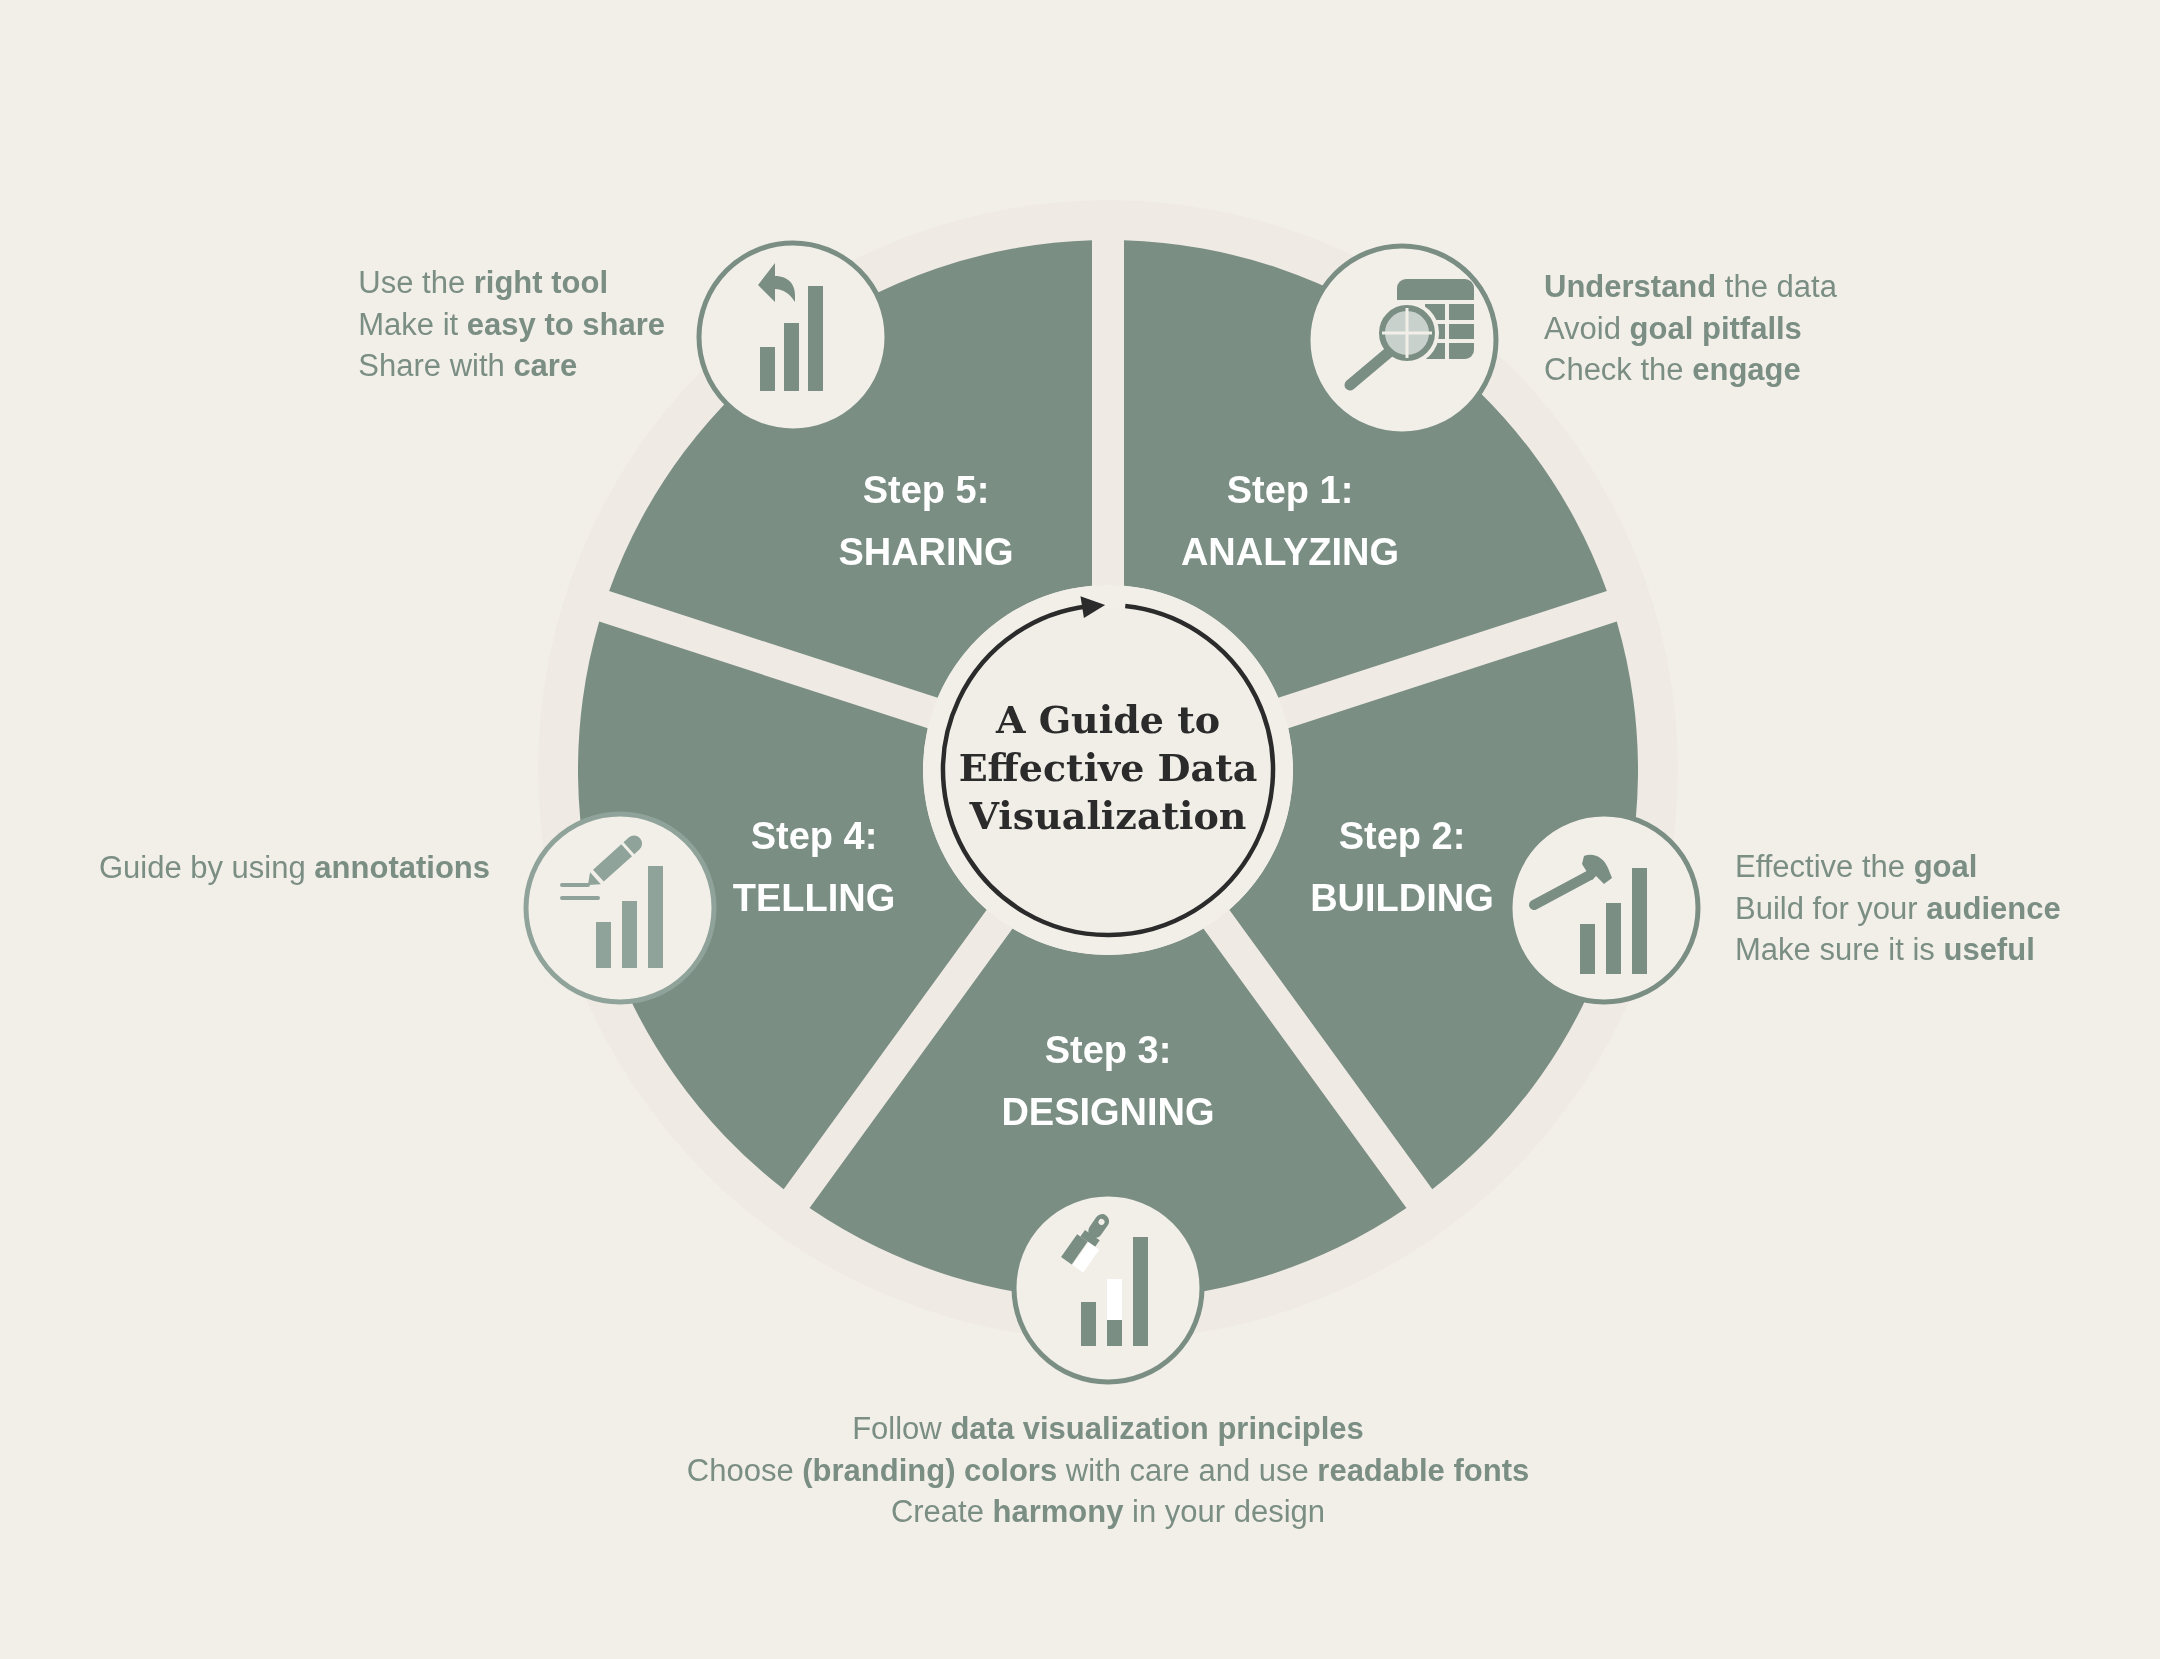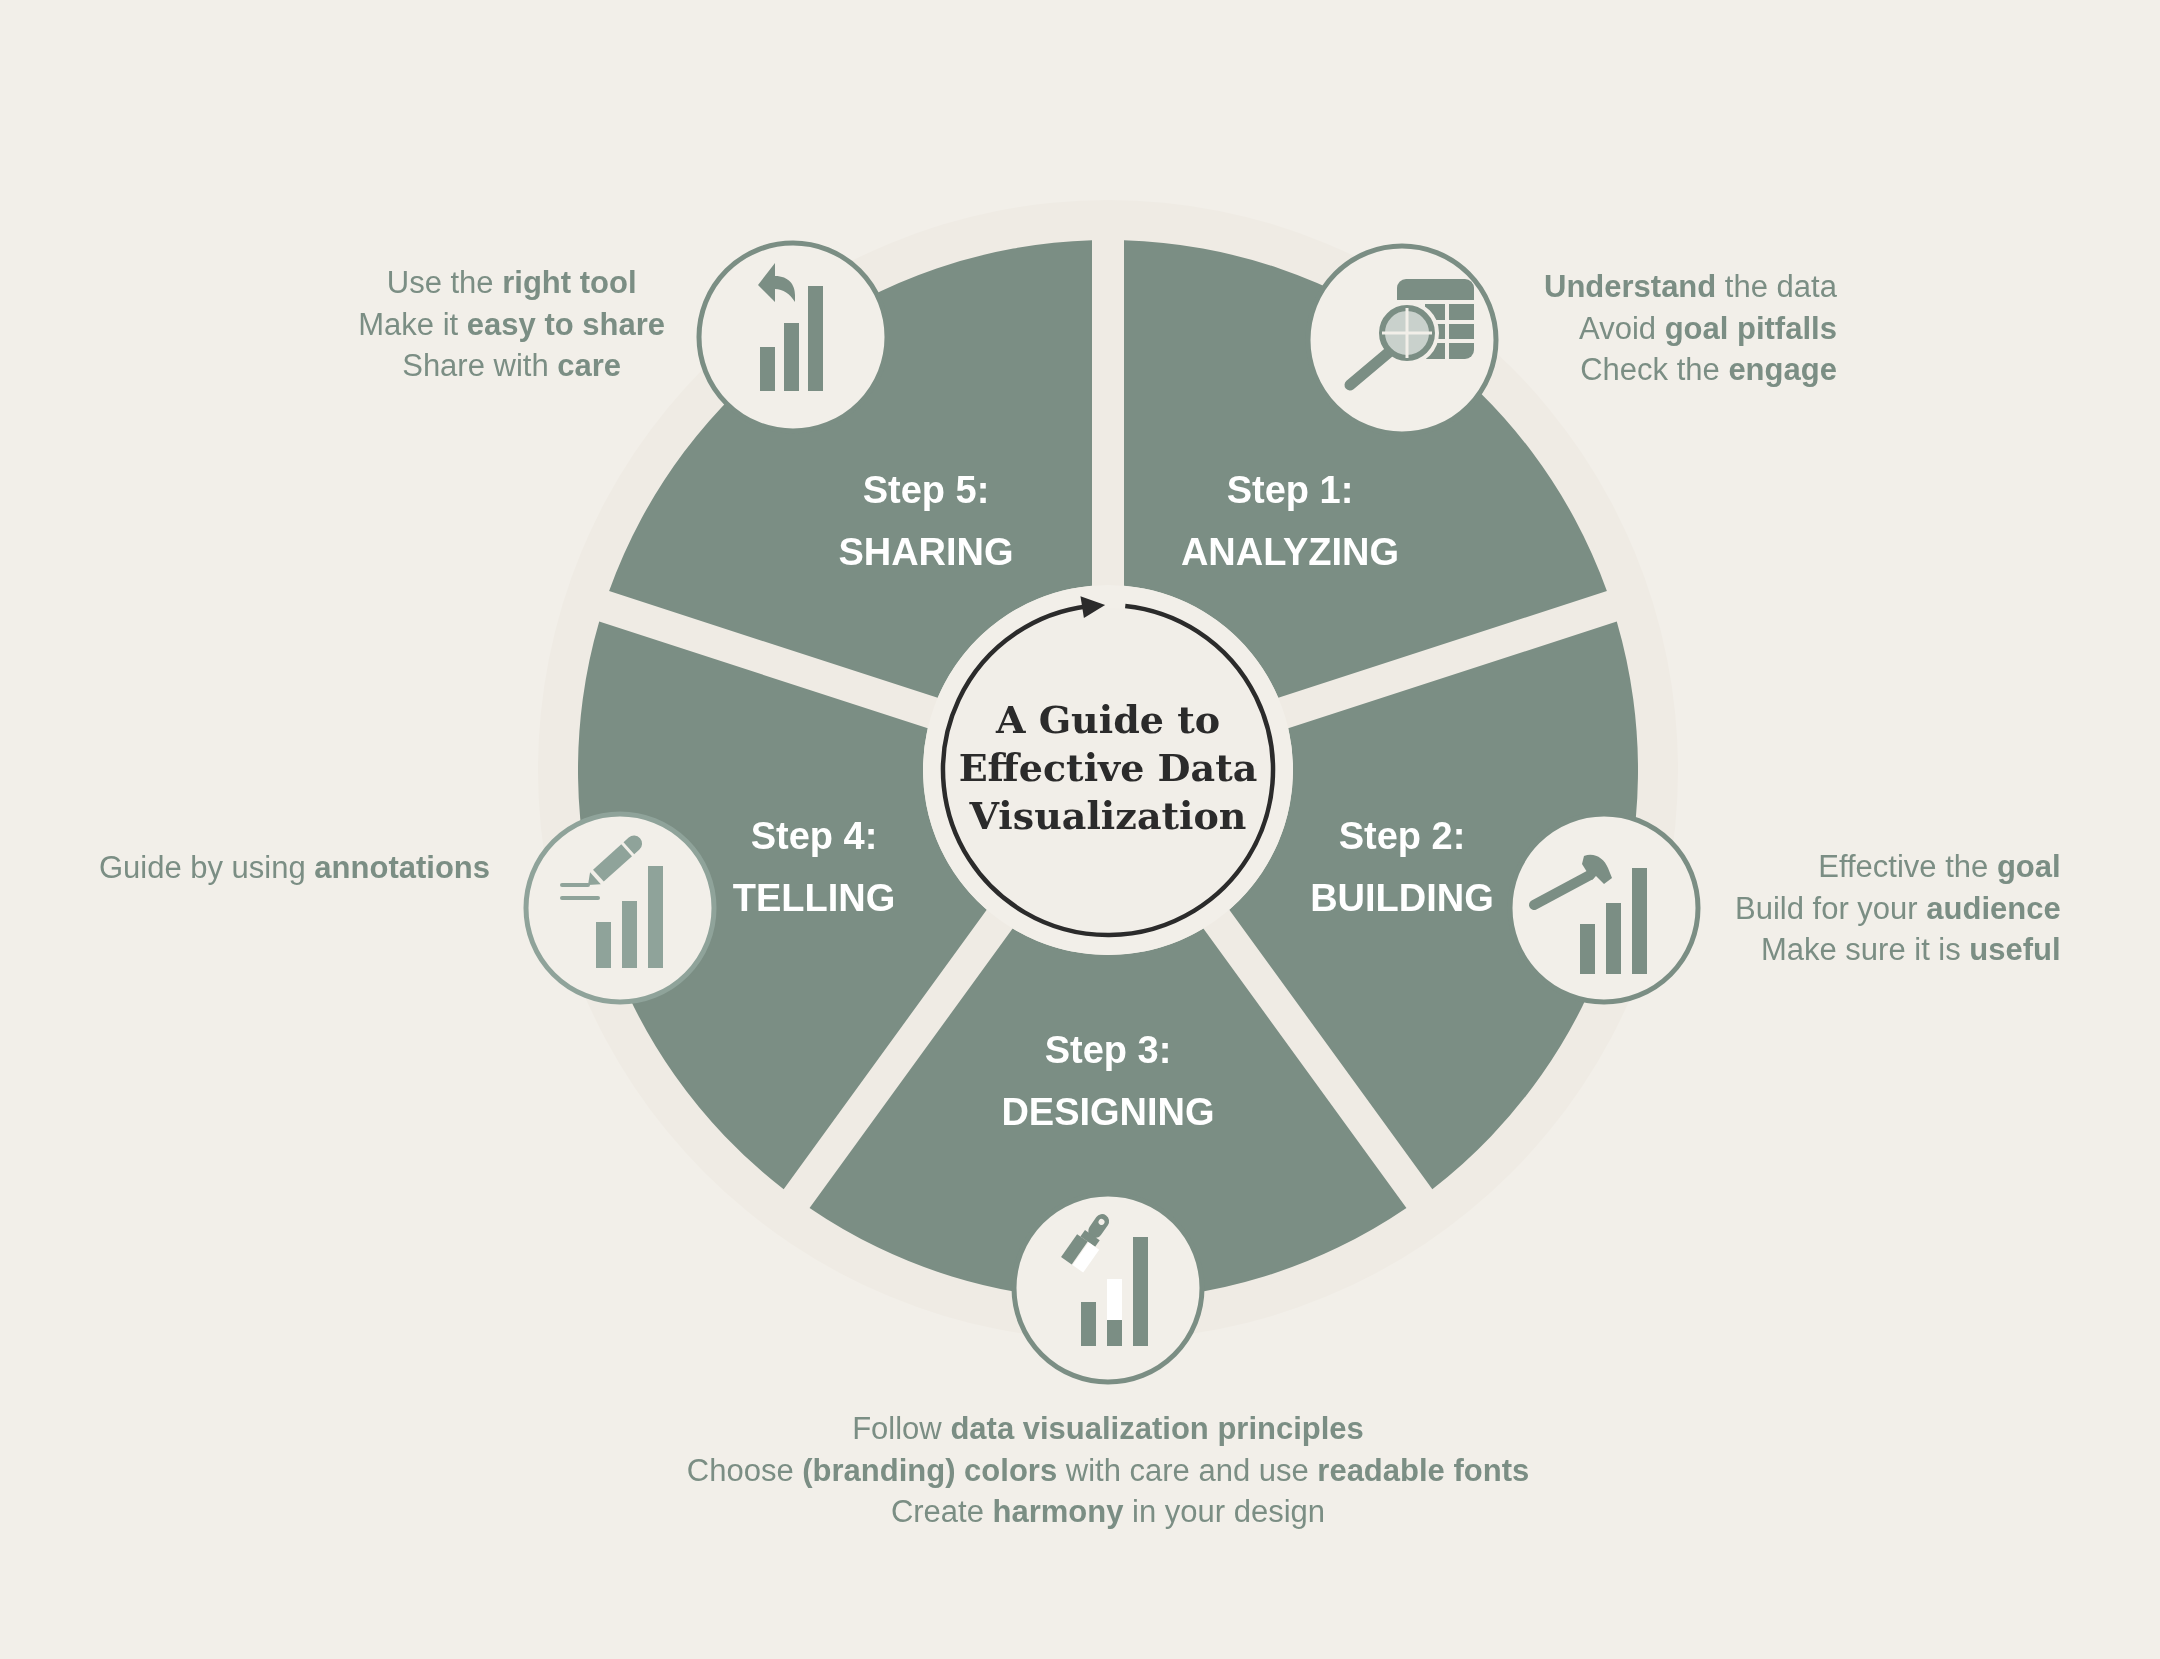--- a/index.html
+++ b/index.html
@@ -27,22 +27,22 @@
     }
     .desc {
       position: absolute;
       color: #7b8e84;
       font-size: 31px;
       line-height: 41.5px;
       font-family: "Liberation Sans", sans-serif;
       white-space: nowrap;
     }
     .desc b { font-weight: bold; color: #7b8e84; }
-    .desc.right { text-align: center; }
-    .desc.left { text-align: right; }
+    .desc.right { text-align: left; }
+    .desc.left { text-align: left; }
     .desc.center { text-align: center; }
     .desc .line { display: block; }
   </style>
 </head>
 <body>
 
 <svg id="diagram" width="2160" height="1659" viewBox="0 0 2160 1659">
 
   <circle cx="1108" cy="770" r="570" fill="#efebe4"></circle>
 

